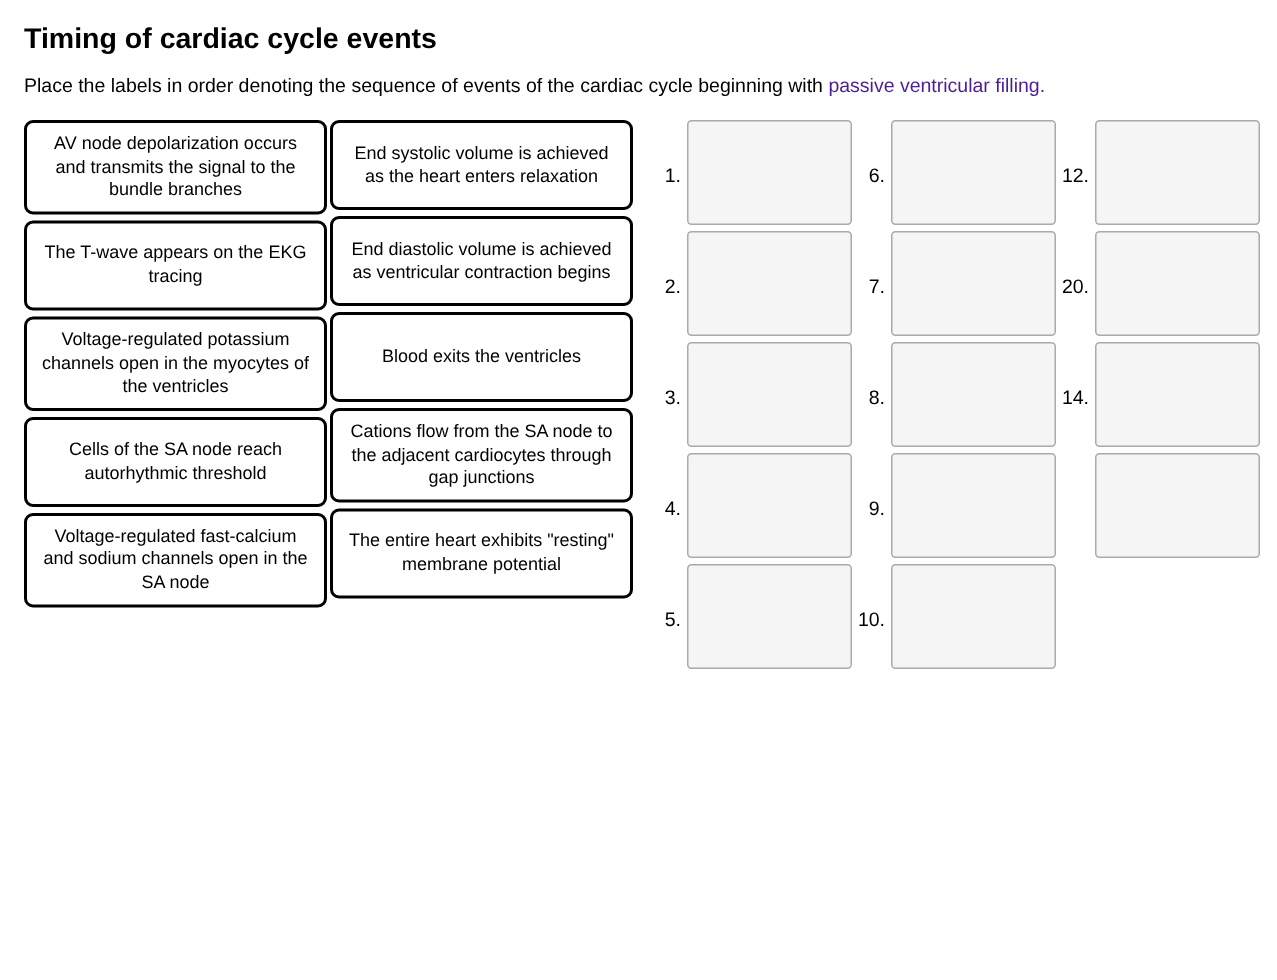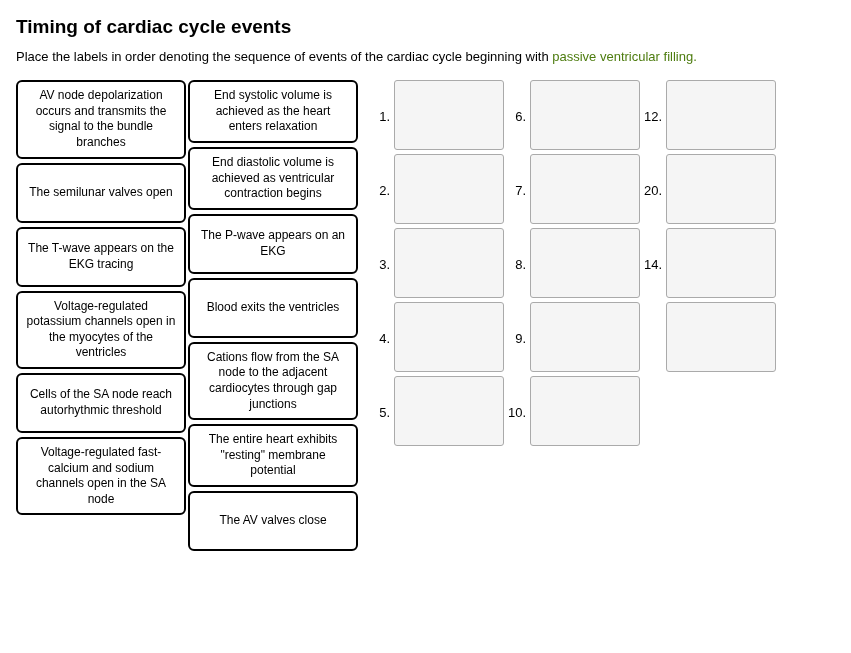--- a/index.html
+++ b/index.html
@@ -15,41 +15,41 @@
       font-size: 19px;
       font-weight: bold;
       margin-bottom: 10px;
     }
     .instruction {
       font-size: 13px;
       margin-bottom: 14px;
       line-height: 1.4;
     }
     .instruction .highlight {
-      color: #4d7c0f;
+      color: #4c1d95;
       margin-top: 10px;
     }
     .main-layout {
       display: flex;
       flex-direction: row;
       align-items: flex-start;
       gap: 0;
     }
     
     .cards-area {
       display: flex;
       flex-direction: row;
       gap: 2px;
       flex-shrink: 0;
     }
     .card-column {
       display: flex;
       flex-direction: column;
       gap: 4px;
-      width: 170px;
+      width: 202px;
     }
     .card {
       border: 2px solid #000;
       border-radius: 6px;
       padding: 6px 8px;
       text-align: center;
       font-size: 12px;
       line-height: 1.3;
       background: #fff;
       min-height: 60px;
@@ -97,34 +97,31 @@
 <p class="instruction">
   <span>Place the labels in order denoting the sequence of events of the cardiac cycle beginning with</span>
   <span class="highlight">passive ventricular filling.</span>
 </p>
 
 <div class="main-layout">
 
   <div class="cards-area">
     <div class="card-column" id="col1">
         <div class="card">AV node depolarization occurs and transmits the signal to the bundle branches</div>
-        <div class="card">The semilunar valves open</div>
         <div class="card">The T-wave appears on the EKG tracing</div>
         <div class="card">Voltage-regulated potassium channels open in the myocytes of the ventricles</div>
         <div class="card">Cells of the SA node reach autorhythmic threshold</div>
         <div class="card">Voltage-regulated fast-calcium and sodium channels open in the SA node</div>
       </div>
     <div class="card-column" id="col2">
         <div class="card">End systolic volume is achieved as the heart enters relaxation</div>
         <div class="card">End diastolic volume is achieved as ventricular contraction begins</div>
-        <div class="card">The P-wave appears on an EKG</div>
         <div class="card">Blood exits the ventricles</div>
         <div class="card">Cations flow from the SA node to the adjacent cardiocytes through gap junctions</div>
         <div class="card">The entire heart exhibits "resting" membrane potential</div>
-        <div class="card">The AV valves close</div>
       </div>
   </div>
 
   <div class="drop-area" id="drop-area">
       <div class="drop-col-group">
         <div class="drop-row">
           <span class="drop-number">1.</span>
           <div class="drop-box"></div>
         </div>
         <div class="drop-row">

